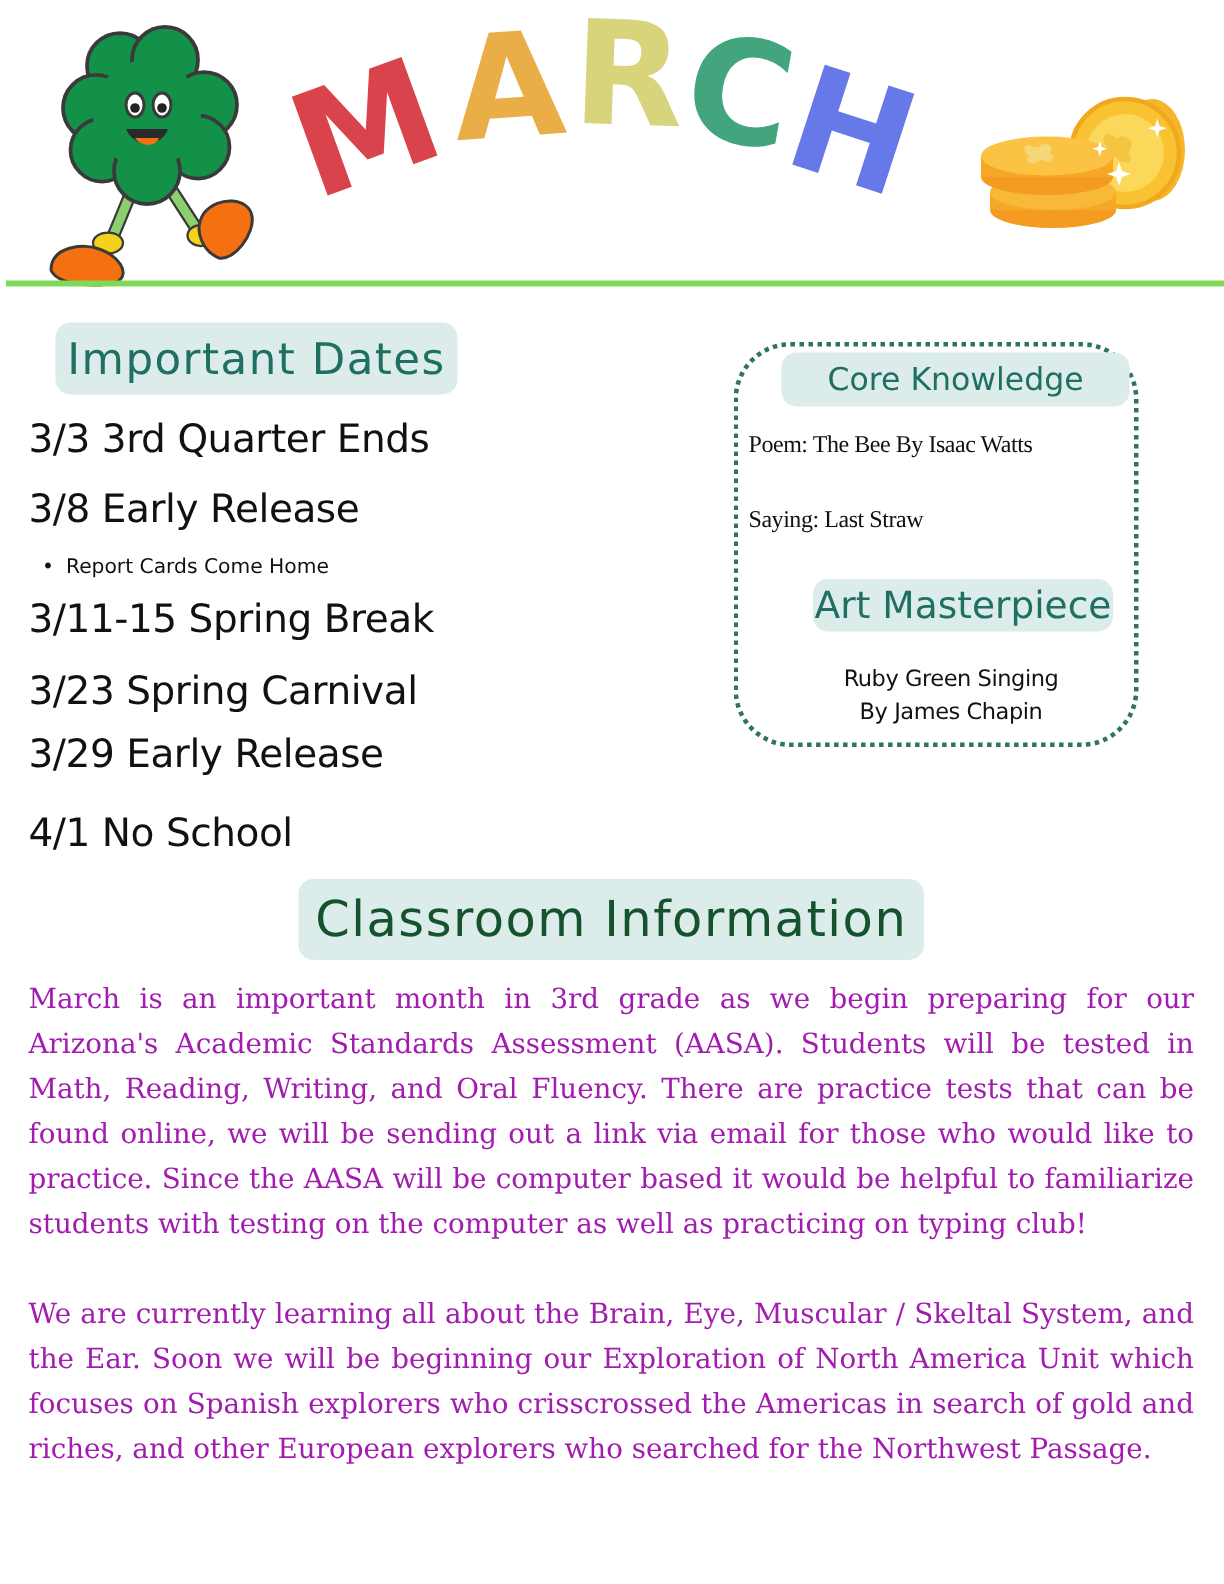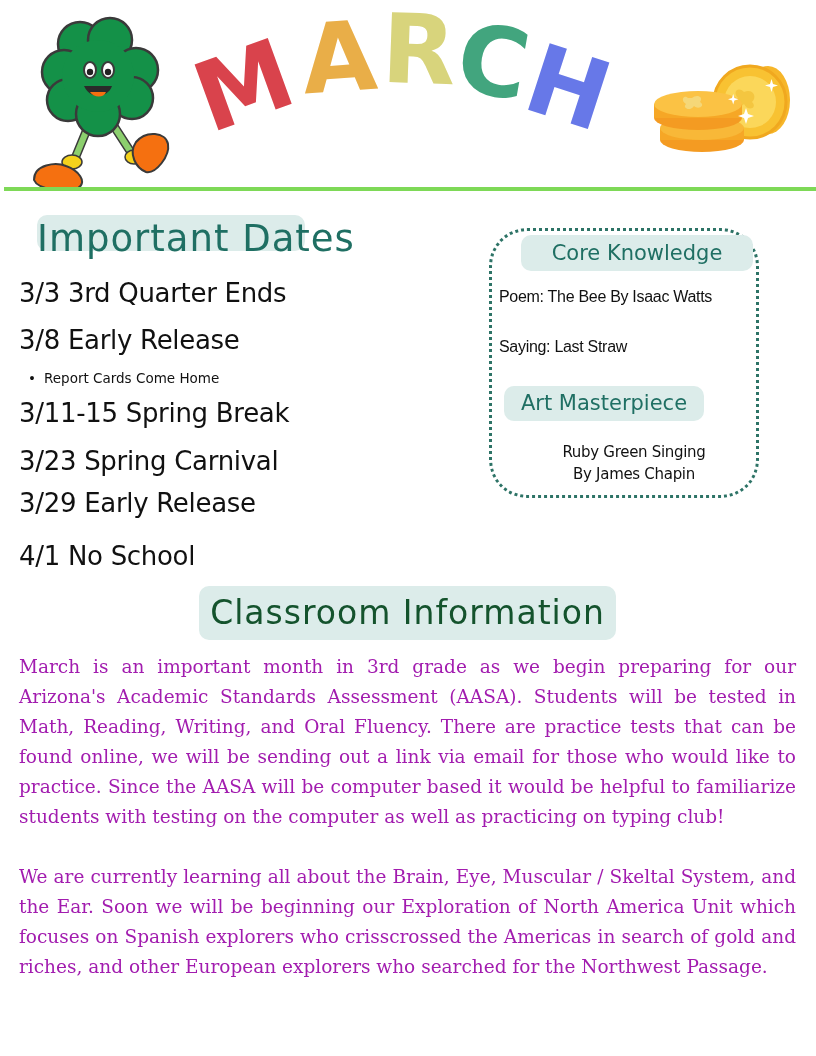--- a/index.html
+++ b/index.html
@@ -22,42 +22,42 @@
   }
   .header-rule { position: absolute; left: 4px; top: 187px; width: 812px; height: 4px; }
 
   
   .pill {
     position: absolute; border-radius: 10px; text-align: center;
     font-family: "DejaVu Sans", sans-serif; white-space: nowrap;
   }
 
   
-  .dates-heading { left: 37px; top: 215px; width: 268px; height: 36px; font-size: 37px; line-height: 48px; letter-spacing: 1px; }
+  .dates-heading { left: 37px; top: 215px; width: 268px; height: 48px; font-size: 29px; line-height: 48px; letter-spacing: 1px; }
   .date-row {
     position: absolute; left: 19px; font-family: "DejaVu Sans", sans-serif;
     font-size: 26px; line-height: 30px; color: #111; white-space: nowrap; letter-spacing: -0.3px;
   }
   .sub-bullet {
     position: absolute; left: 44px; top: 369px; font-family: "DejaVu Sans", sans-serif;
     font-size: 13.5px; line-height: 18px; color: #111; white-space: nowrap;
   }
   .sub-bullet::before { content: "•"; position: absolute; left: -16px; top: 0; }
 
   
   .ck-box {
     position: absolute; left: 489px; top: 228px; width: 270px; height: 270px;
     border: 3px dotted; border-radius: 38px;
   }
   .ck-heading { left: 521px; top: 235px; width: 232px; height: 36px; font-size: 21px; line-height: 36px; }
   .ck-line {
-    position: absolute; left: 499px; font-family: Liberation Sans, sans-serif;
+    position: absolute; left: 499px; font-family: Liberation Serif, serif;
     font-size: 16px; line-height: 20px; white-space: nowrap; color: #111; letter-spacing: -0.3px;
   }
-  .art-heading { left: 504px; top: 386px; width: 200px; height: 35px; font-size: 21px; line-height: 35px; }
+  .art-heading { left: 542px; top: 386px; width: 200px; height: 35px; font-size: 25px; line-height: 35px; }
   .art-line {
     position: absolute; left: 524px; width: 220px; text-align: center;
     font-family: "DejaVu Sans", sans-serif; font-size: 15px; line-height: 22px; color: #111; letter-spacing: -0.3px;
   }
 
   
   .class-heading { left: 199px; top: 586px; width: 417px; height: 54px; font-size: 33px; line-height: 54px; letter-spacing: 1px; }
   .para {
     position: absolute; left: 19px; width: 777px; font-family: "DejaVu Serif", serif;
     font-size: 18.5px; line-height: 30px; color: #a21caf; text-align: justify;

